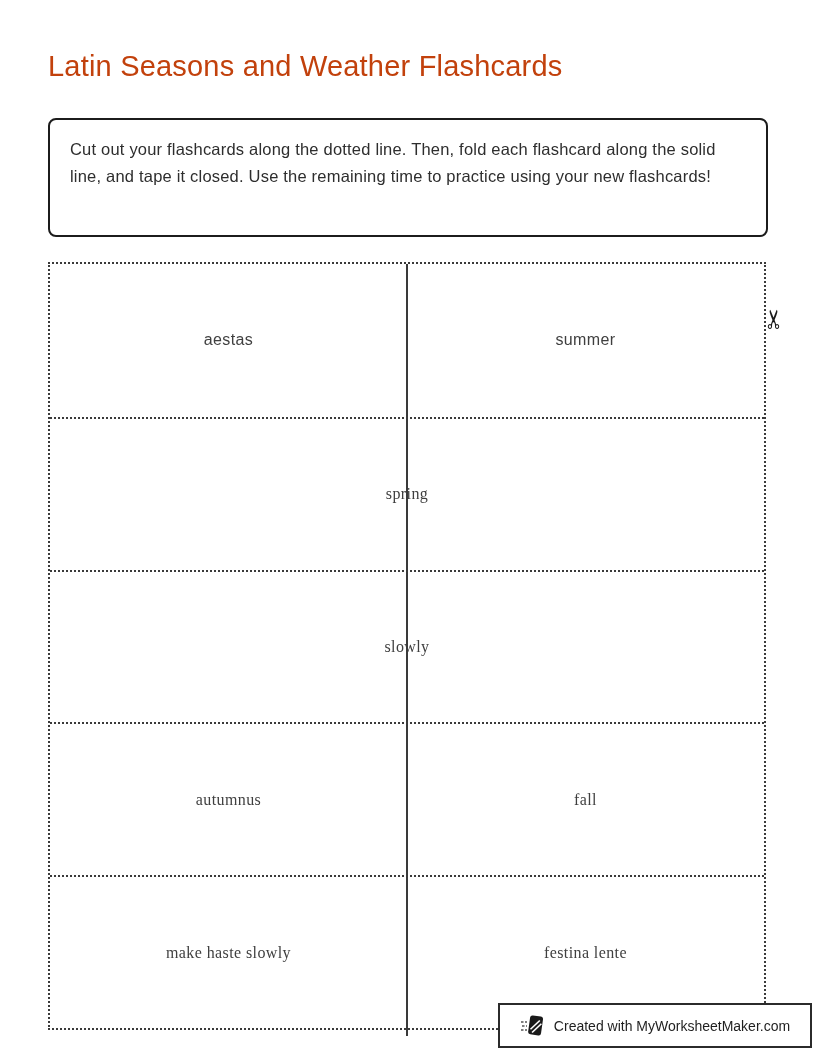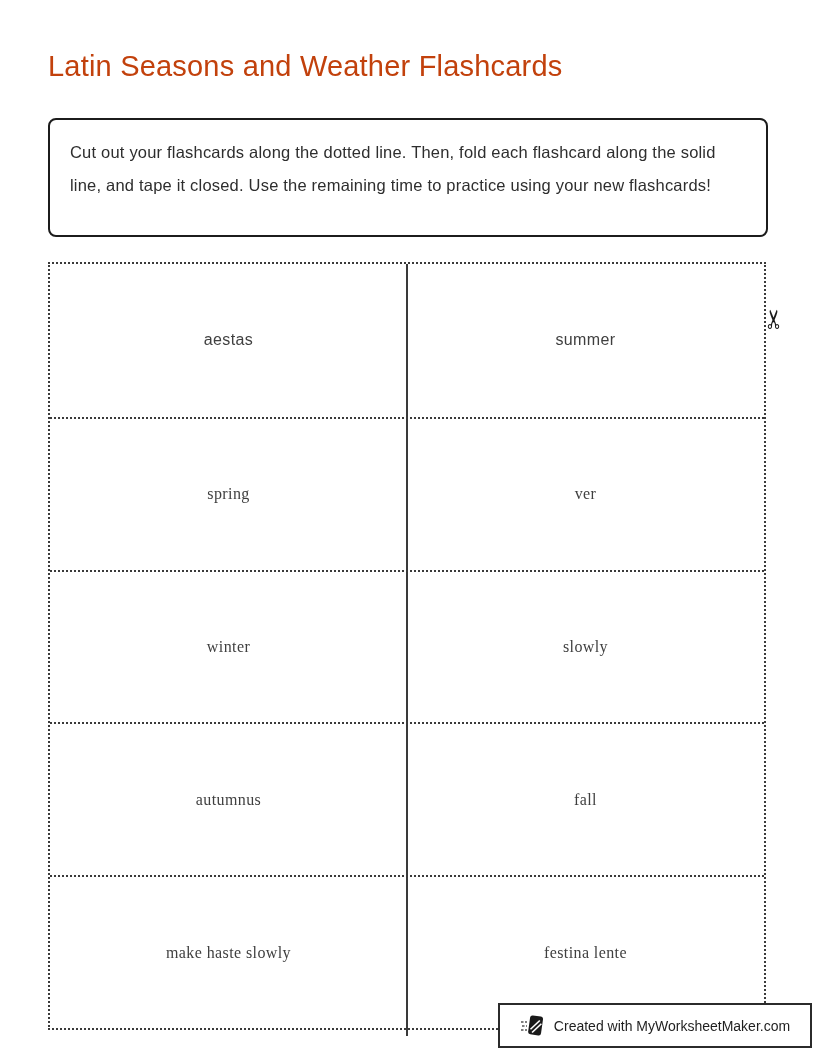--- a/index.html
+++ b/index.html
@@ -30,21 +30,21 @@
     top: 118px;
     width: 720px;
     height: 119px;
     border: 2.5px solid #1c1c1c;
     border-radius: 8px;
     background: #ffffff;
     padding: 16px 20px;
   }
   .instructions-box p {
     font-size: 16.5px;
-    line-height: 33px;
+    line-height: 27px;
     color: #2e2e2e;
     letter-spacing: 0.2px;
   }
   .grid {
     position: absolute;
     left: 48px;
     top: 262px;
     width: 718px;
     height: 768px;
     border: 2px dotted #3a3a3a;
@@ -114,24 +114,22 @@
   </div>
 
   <div class="grid">
 
     <div class="row">
       <div class="cell">aestas</div>
       <div class="cell">summer</div>
     </div>
     <div class="row">
       <div class="cell">spring</div>
-      <div class="cell">ver</div>
     </div>
     <div class="row">
-      <div class="cell">winter</div>
       <div class="cell">slowly</div>
     </div>
     <div class="row">
       <div class="cell">autumnus</div>
       <div class="cell">fall</div>
     </div>
     <div class="row">
       <div class="cell">make haste slowly</div>
       <div class="cell">festina lente</div>
     </div>

